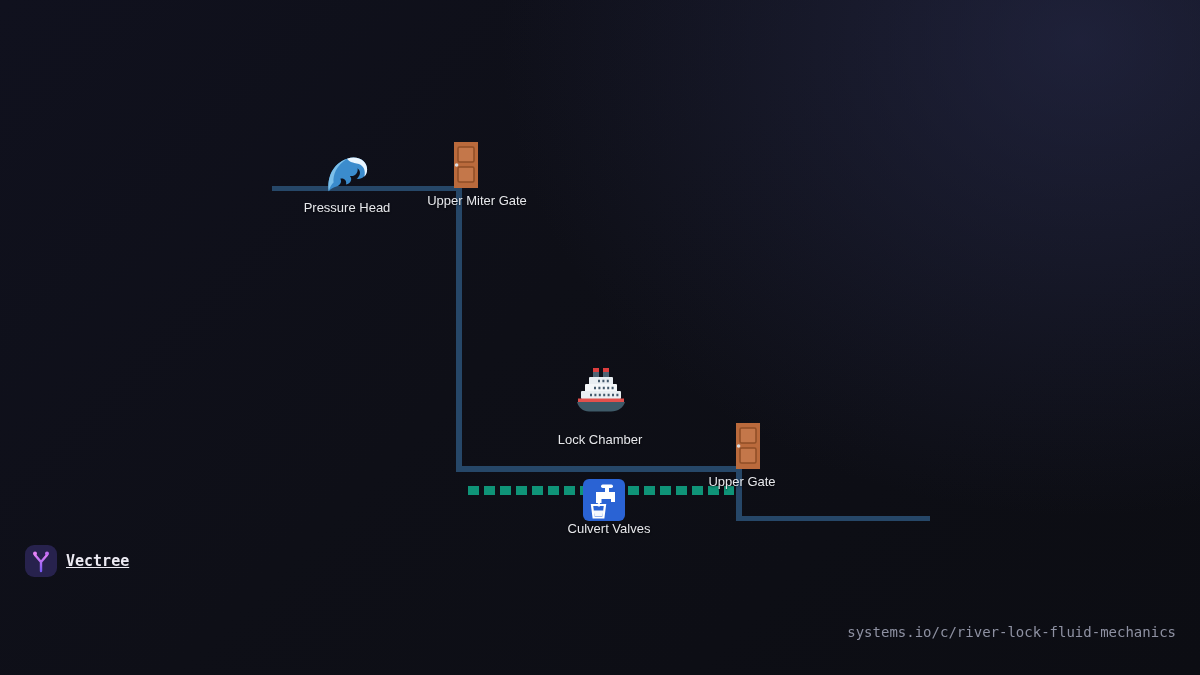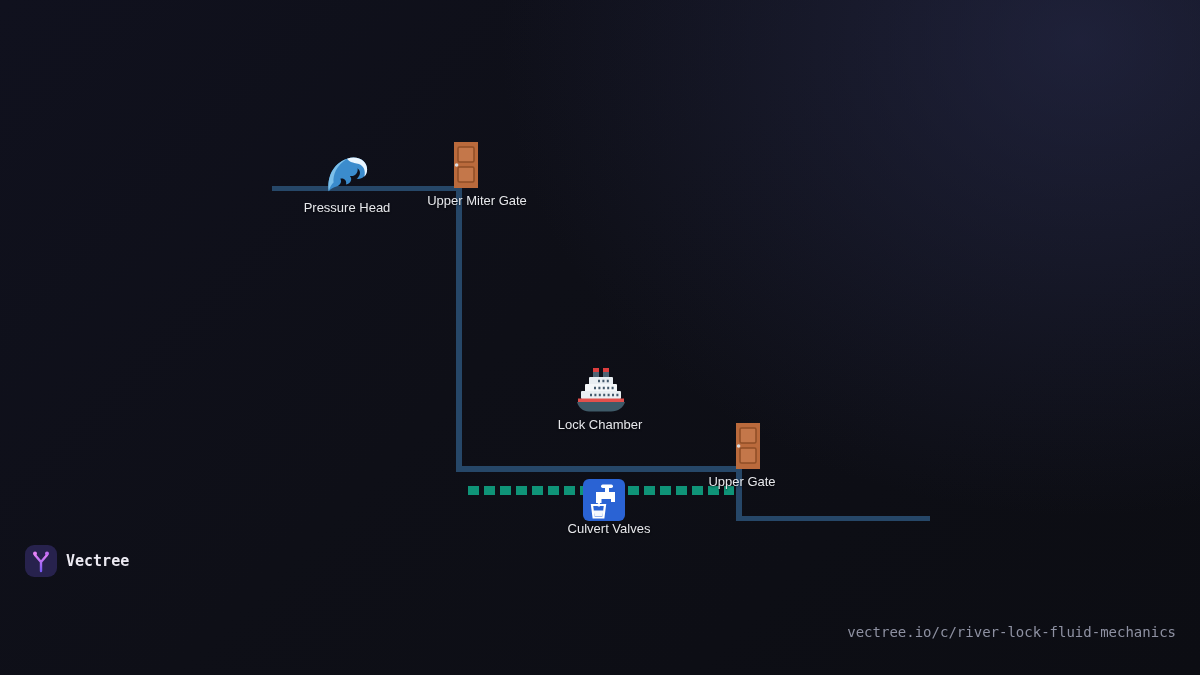--- a/index.html
+++ b/index.html
@@ -15,21 +15,21 @@
     position:absolute;z-index:1;
     background:repeating-linear-gradient(90deg,var(--dash-color,#0f9478) 0 11px,transparent 11px 16px);
   }
   .node{position:absolute;display:flex;flex-direction:column;align-items:center;z-index:3;width:150px;}
   .node-label{
     font-size:13px;color:#e7e8ec;white-space:nowrap;text-align:center;
     text-shadow:0 1px 2px rgba(0,0,0,.6);
   }
   .brand-row{position:absolute;left:25px;top:545px;display:flex;align-items:center;gap:9px;z-index:4;}
   .brand-logo{width:32px;height:32px;border-radius:9px;background:#27224d;display:flex;align-items:center;justify-content:center;}
-  .brand-name{font-family:"DejaVu Sans Mono",monospace;font-weight:bold;font-size:15px;color:#eceaf2;}
+  .brand-name{font-family:"DejaVu Sans Mono",monospace;font-weight:bold;font-size:15px;color:#eceaf2;text-decoration:underline;}
   .page-title{
     position:absolute;left:22px;top:581px;z-index:4;
     font-family:"DejaVu Sans Mono",monospace;font-weight:bold;font-size:36px;line-height:33.5px;
     color:#f2f3f6;letter-spacing:-0.5px;
   }
   .canonical-url{
     position:absolute;right:24px;top:624px;z-index:4;
     font-family:"DejaVu Sans Mono",monospace;font-size:14px;color:#8e91a2;
   }
 </style>
@@ -72,21 +72,21 @@
         <rect x="29" y="3" width="6" height="4" fill="#dd3e3e"></rect>
       <rect x="15" y="12" width="24" height="8" rx="1" fill="#e9eef2"></rect>
       <rect x="11" y="19" width="32" height="8" rx="1" fill="#f4f7f9"></rect>
       <rect x="7" y="26" width="40" height="8" rx="1" fill="#e9eef2"></rect>
       <line x1="24" y1="16" x2="37" y2="16" stroke="#44596b" stroke-width="2.4" stroke-dasharray="2 2.4"></line>
       <line x1="20" y1="23" x2="41" y2="23" stroke="#44596b" stroke-width="2.4" stroke-dasharray="2 2.4"></line>
       <line x1="16" y1="30" x2="45" y2="30" stroke="#44596b" stroke-width="2.4" stroke-dasharray="2 2.4"></line>
       <rect x="4" y="33.5" width="46" height="3.5" fill="#e2504c"></rect>
       <path d="M3 37h48c-1.5 5.5-7 9.5-14 9.5H15c-6 0-10.5-4-12-9.5z" fill="#3e5a68"></path>
     </svg>
-    <div class="node-label" style="margin-top:4px;">Lock Chamber</div>
+    <div class="node-label" style="margin-top:19px;">Lock Chamber</div>
   </div>
 
   <div class="node" style="left:667px;top:422px;">
     <svg width="28" height="48" viewBox="0 0 28 48" style="margin-left:12px;">
       <rect x="2" y="1" width="24" height="46" fill="#ba6a3c"></rect>
       <rect x="6" y="6" width="16" height="15" rx="1.5" fill="#c4774a" stroke="#8f4e26" stroke-width="1.5"></rect>
       <rect x="6" y="26" width="16" height="15" rx="1.5" fill="#c4774a" stroke="#8f4e26" stroke-width="1.5"></rect>
       <circle cx="4.6" cy="24" r="1.8" fill="#dcdce0"></circle>
     </svg>
     <div class="node-label" style="margin-top:4px;">Upper Gate</div>
@@ -120,15 +120,15 @@
         <circle cx="10" cy="8.6" r="2" fill="#e583f7"></circle>
         <circle cx="22" cy="8.6" r="2" fill="#c26ef3"></circle>
       </svg>
     </div>
     <div class="brand-name">Vectree</div>
   </div>
 
   <div class="page-title">
   </div>
 
-  <div class="canonical-url">vectree.io/c/river-lock-fluid-mechanics</div>
+  <div class="canonical-url">systems.io/c/river-lock-fluid-mechanics</div>
 
 </div>
 
 </body></html>

